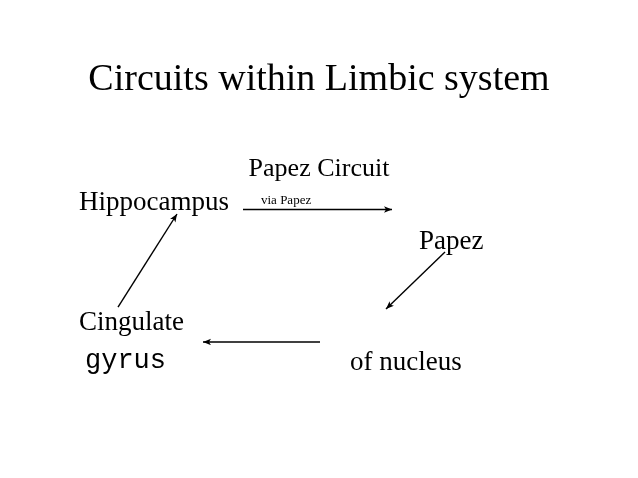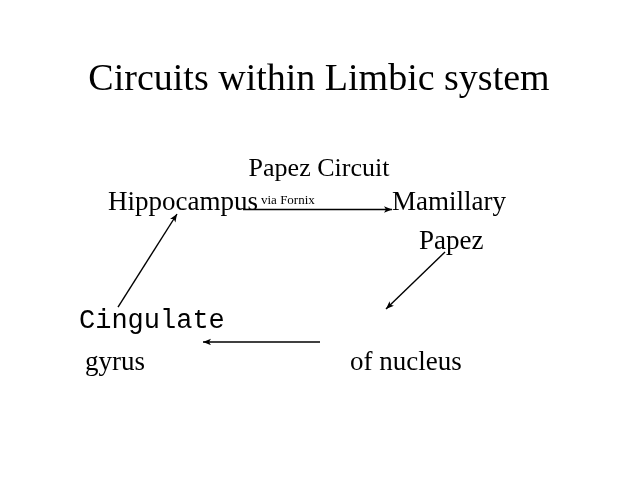--- a/index.html
+++ b/index.html
@@ -34,25 +34,25 @@
     white-space: nowrap;
   }
   #subtitle {
     left: 0;
     top: 143px;
     width: 638px;
     text-align: center;
     font-size: 26px;
     margin-top: 12px;
   }
-  #node-hippocampus { left: 79px; top: 188px; font-size: 27px; margin-left: 29px; }
+  #node-hippocampus { left: 79px; top: 188px; font-size: 27px; }
   #node-mamillary   { left: 392px; top: 188px; font-size: 27px; }
   #node-body        { left: 419px; top: 227px; font-size: 27px; }
-  #node-cingulate   { left: 79px; top: 308px; font-size: 27px; font-family: Liberation Mono, monospace; }
-  #node-gyrus       { left: 85px; top: 348px; font-size: 27px; }
+  #node-cingulate   { left: 79px; top: 308px; font-size: 27px; }
+  #node-gyrus       { left: 85px; top: 348px; font-size: 27px; font-family: Liberation Mono, monospace; }
   #node-anterior    { left: 311px; top: 308px; font-size: 27px; }
   #node-thalamus    { left: 350px; top: 348px; font-size: 27px; }
   #edge-label-fornix {
     left: 261px;
     top: 193px;
     font-size: 13px;
   }
   #arrows {
     position: absolute;
     left: 0;
@@ -66,32 +66,31 @@
 <body>
 
 <div id="slide">
 
   <div class="txt" id="title">Circuits within Limbic system</div>
 
   <div class="txt" id="subtitle">Papez Circuit</div>
 
   <div class="txt" id="node-hippocampus">Hippocampus</div>
 
-  <div class="txt" id="node-mamillary">Mamillary</div>
 
   <div class="txt" id="node-body">Papez</div>
 
   <div class="txt" id="node-cingulate">Cingulate</div>
 
   <div class="txt" id="node-gyrus">gyrus</div>
 
 
   <div class="txt" id="node-thalamus">of nucleus</div>
 
-  <div class="txt" id="edge-label-fornix">via Fornix</div>
+  <div class="txt" id="edge-label-fornix">via Papez</div>
 
   <svg id="arrows" viewBox="0 0 638 478">
     <defs>
       <marker id="ah" markerWidth="9" markerHeight="9" refX="8" refY="3.2" orient="auto" markerUnits="userSpaceOnUse">
         <path d="M0,0 L8,3.2 L0,6.4 L2,3.2 Z" fill="#000000"></path>
       </marker>
     </defs>
 
     <line x1="243" y1="209.5" x2="392" y2="209.5" stroke="#000000" stroke-width="1.4" marker-end="url(#ah)"></line>
 

